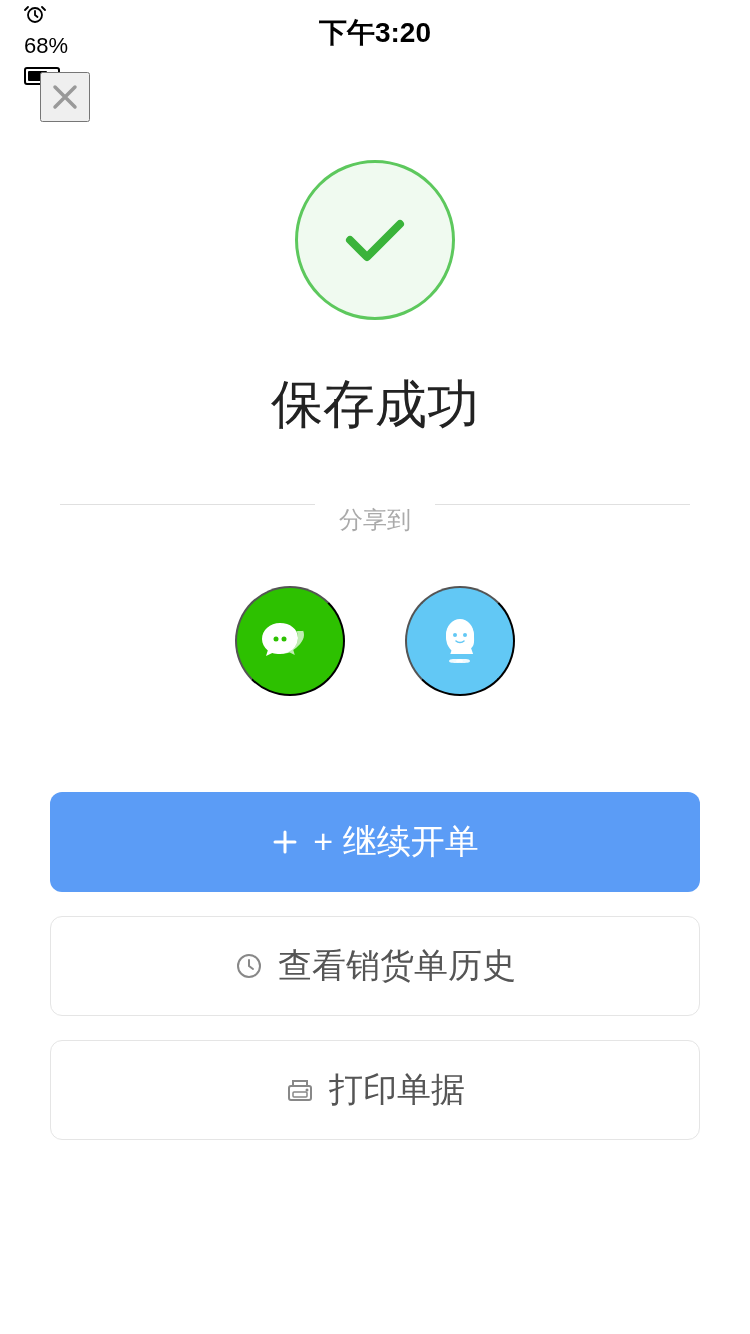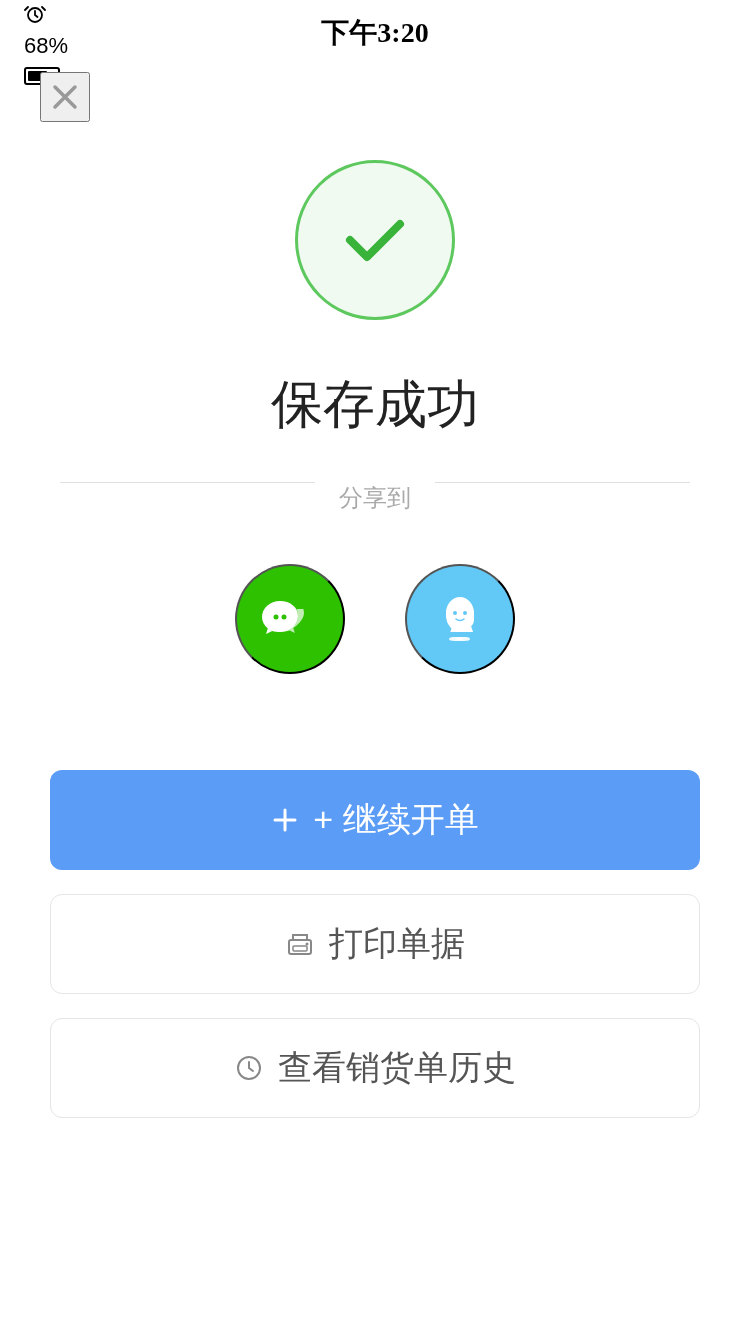--- a/index.html
+++ b/index.html
@@ -32,21 +32,20 @@
       font-weight: 500;
     }
     .status-center {
       font-size: 28px;
       font-weight: 600;
       color: #000;
       position: absolute;
       left: 50%;
       transform: translateX(-50%);
       top: 14px;
-      font-family: Liberation Serif, serif;
     }
     .status-right {
       display: flex;
       gap: 8px;
       font-size: 22px;
       color: #000;
       flex-direction: column;
     }
 
     
@@ -96,21 +95,21 @@
     .success-circle svg {
       width: 80px;
       height: 80px;
     }
 
     
     .success-title {
       font-size: 52px;
       font-weight: 400;
       color: #222;
-      margin-bottom: 42px;
+      margin-bottom: 64px;
     }
 
     
     .share-divider {
       width: 100%;
       display: flex;
       align-items: flex-start;
       padding: 0 60px;
       margin-bottom: 50px;
     }
@@ -315,32 +314,32 @@
         <svg width="28" height="28" viewBox="0 0 28 28" fill="none">
           <path d="M14 4v20M4 14h20" stroke="#fff" stroke-width="3" stroke-linecap="round"></path>
         </svg>
       </span>
       <span>+ 继续开单</span>
     </button>
 
     <button class="btn-secondary">
       <span class="btn-icon">
         <svg width="30" height="30" viewBox="0 0 30 30" fill="none">
+          <circle cx="15" cy="15" r="11" stroke="#888" stroke-width="2" fill="none"></circle>
+          <path d="M15 9v6l4 3" stroke="#888" stroke-width="2" stroke-linecap="round"></path>
+        </svg>
+      </span>
+      <span>查看销货单历史</span>
+    </button>
+
+    <button class="btn-secondary">
+      <span class="btn-icon">
+        <svg width="30" height="30" viewBox="0 0 30 30" fill="none">
           <rect x="4" y="11" width="22" height="14" rx="2" stroke="#888" stroke-width="2" fill="none"></rect>
           <path d="M8 11V6h14v5" stroke="#888" stroke-width="2" fill="none"></path>
           <rect x="8" y="17" width="14" height="5" rx="1" stroke="#888" stroke-width="1.5" fill="none"></rect>
           <circle cx="22" cy="15" r="1.5" fill="#888"></circle>
         </svg>
       </span>
       <span>打印单据</span>
     </button>
-
-    <button class="btn-secondary">
-      <span class="btn-icon">
-        <svg width="30" height="30" viewBox="0 0 30 30" fill="none">
-          <circle cx="15" cy="15" r="11" stroke="#888" stroke-width="2" fill="none"></circle>
-          <path d="M15 9v6l4 3" stroke="#888" stroke-width="2" stroke-linecap="round"></path>
-        </svg>
-      </span>
-      <span>查看销货单历史</span>
-    </button>
   </div>
 </div>
 
 </body></html>

